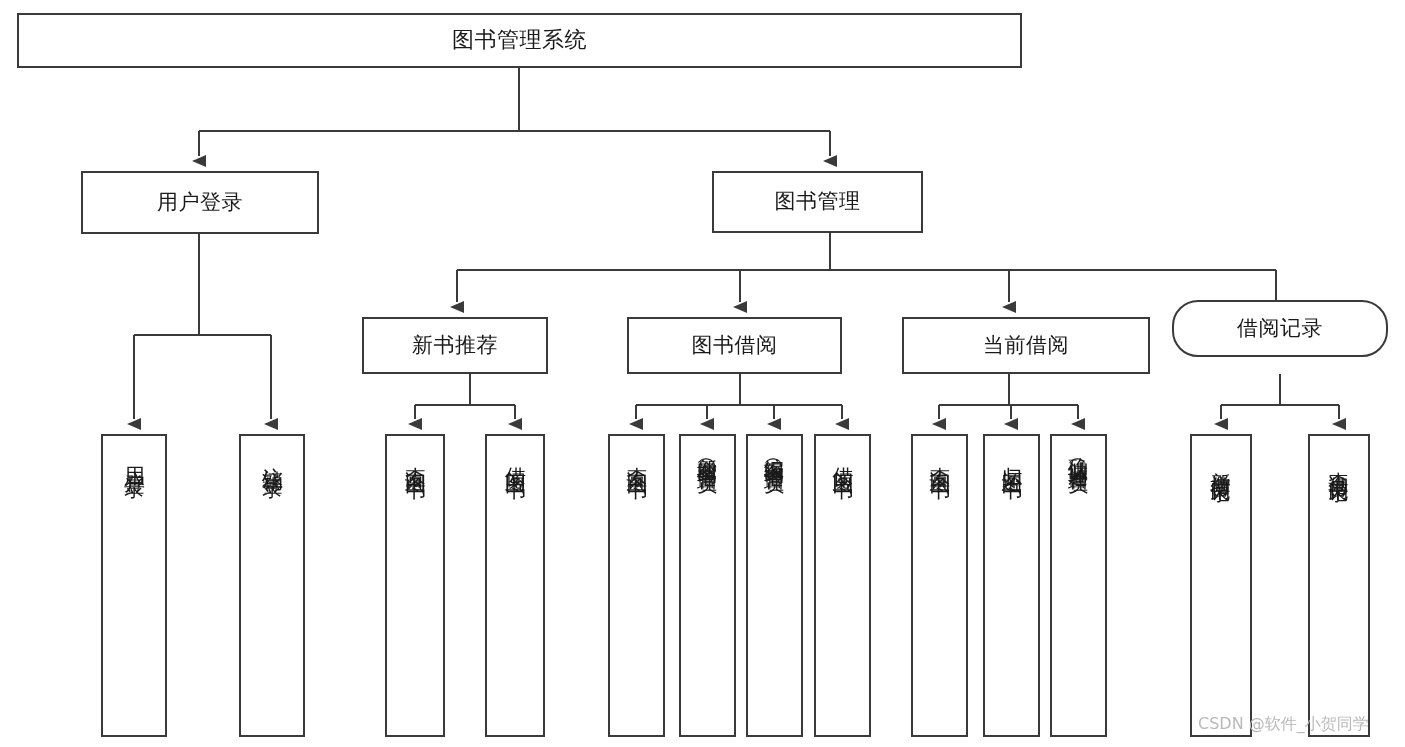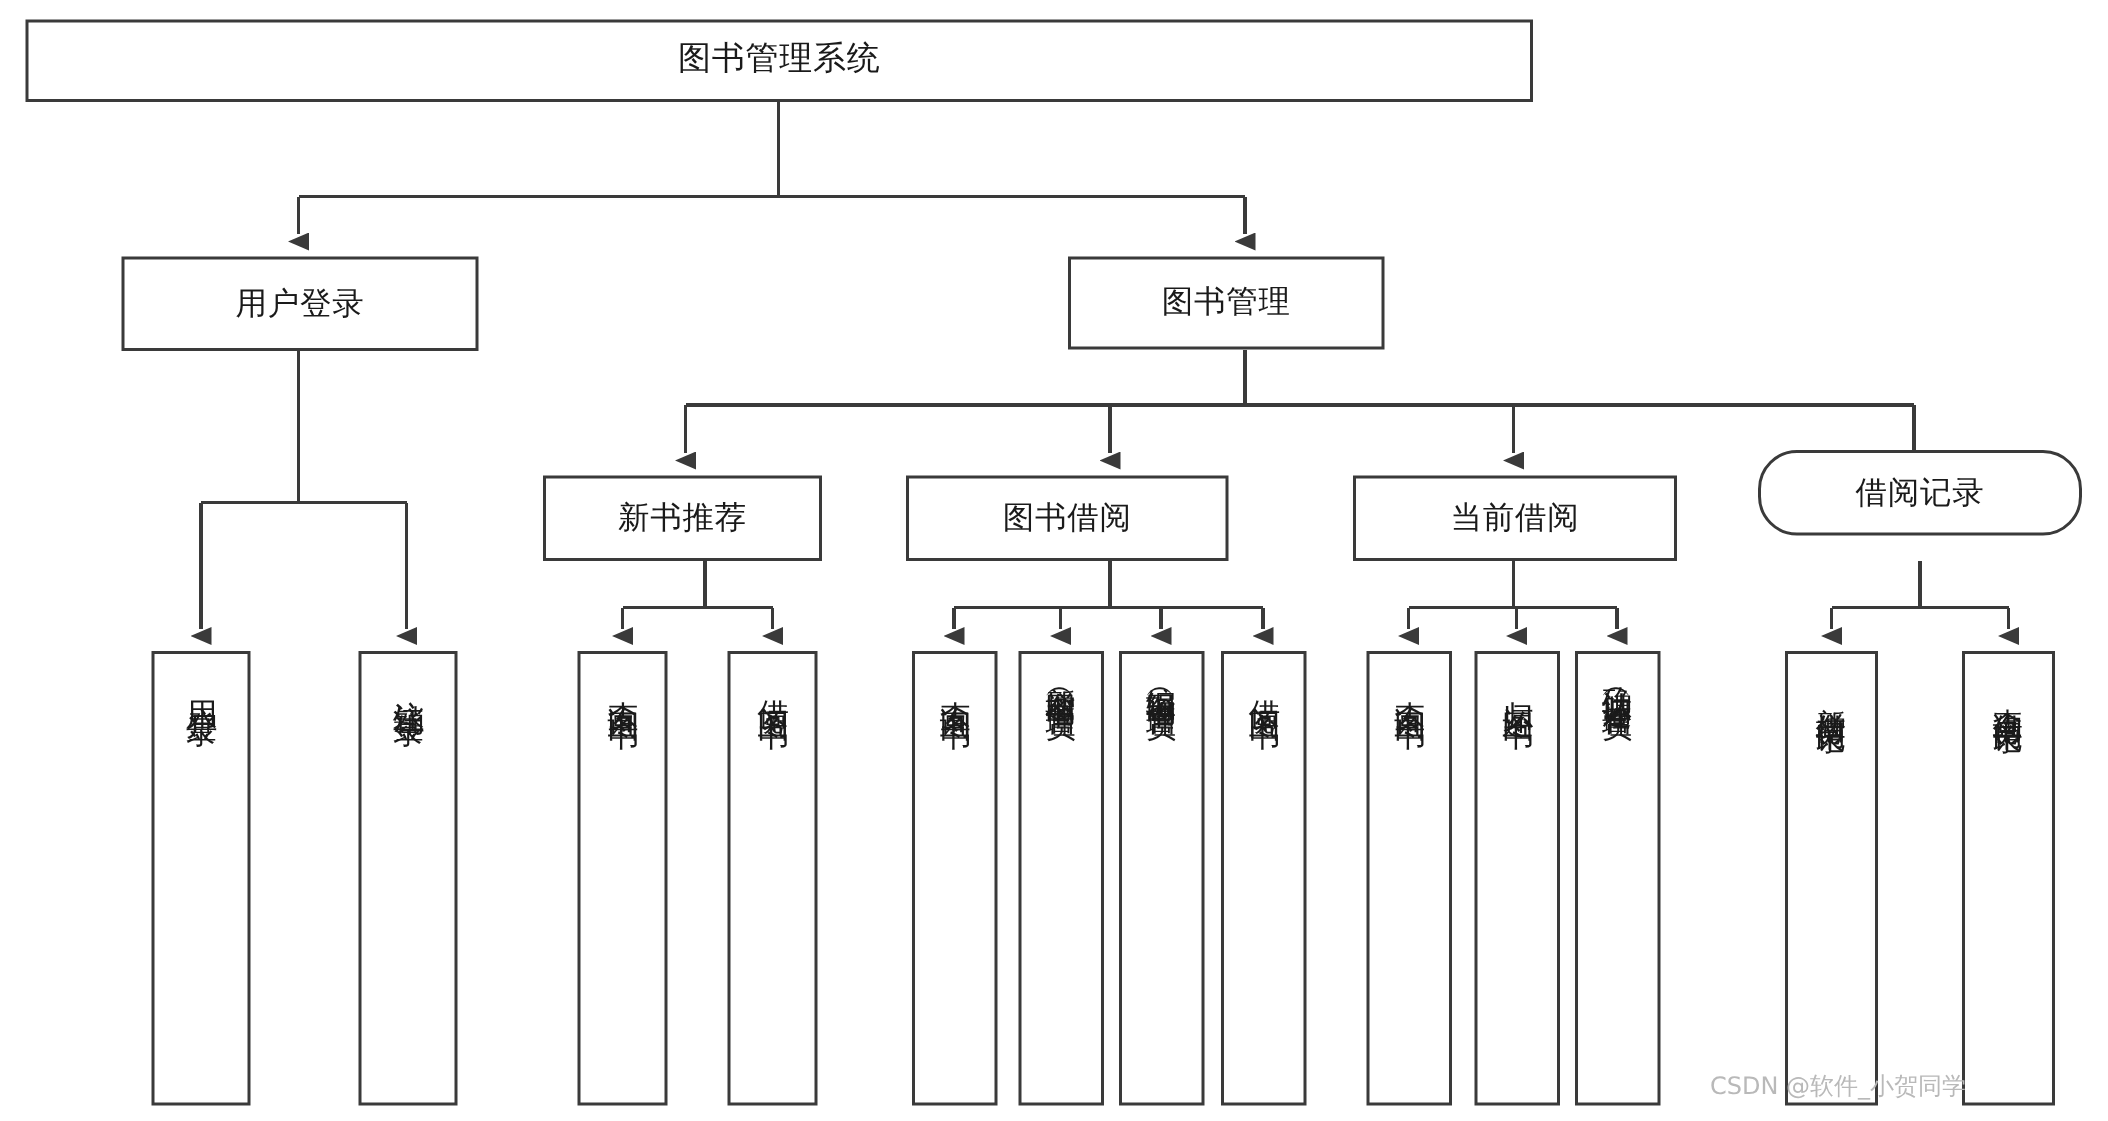--- a/index.html
+++ b/index.html
@@ -132,24 +132,24 @@
   <div class="node horiz" style="left:81px; top:171px; width:238px; height:63px;">
     <span class="label">用户登录</span>
   </div>
   <div class="node horiz" style="left:712px; top:171px; width:211px; height:62px;">
     <span class="label">图书管理</span>
   </div>
 
   <div class="node horiz" style="left:362px; top:317px; width:186px; height:57px;">
     <span class="label">新书推荐</span>
   </div>
-  <div class="node horiz" style="left:604px; top:317px; width:215px; height:57px;">
+  <div class="node horiz" style="left:627px; top:317px; width:215px; height:57px;">
     <span class="label">图书借阅</span>
   </div>
-  <div class="node horiz" style="left:902px; top:317px; width:216px; height:57px;">
+  <div class="node horiz" style="left:902px; top:317px; width:248px; height:57px;">
     <span class="label">当前借阅</span>
   </div>
   <div class="node horiz" style="left:1172px; top:300px; width:216px; height:57px;border-radius:26px;">
     <span class="label">借阅记录</span>
   </div>
 
   <div class="node vert" style="left:101px; top:434px; width:66px; height:303px;">
     <span class="label">用户登录</span>
   </div>
   <div class="node vert" style="left:239px; top:434px; width:66px; height:303px;">
@@ -182,15 +182,15 @@
   <div class="node vert tall" style="left:1050px; top:434px; width:57px; height:303px; padding-top:6px;">
     <span class="label">确认归还（管理员）</span>
   </div>
   <div class="node vert tall" style="left:1190px; top:434px; width:62px; height:303px; padding-top:20px;">
     <span class="label">新增借阅记录</span>
   </div>
   <div class="node vert tall" style="left:1308px; top:434px; width:62px; height:303px; padding-top:20px;">
     <span class="label">查询借阅记录</span>
   </div>
 
-  <div class="watermark" style="left:1140px; top:714px;">CSDN @软件_小贺同学</div>
+  <div class="watermark" style="left:1198px; top:714px;">CSDN @软件_小贺同学</div>
 
 </div>
 
 </body></html>

